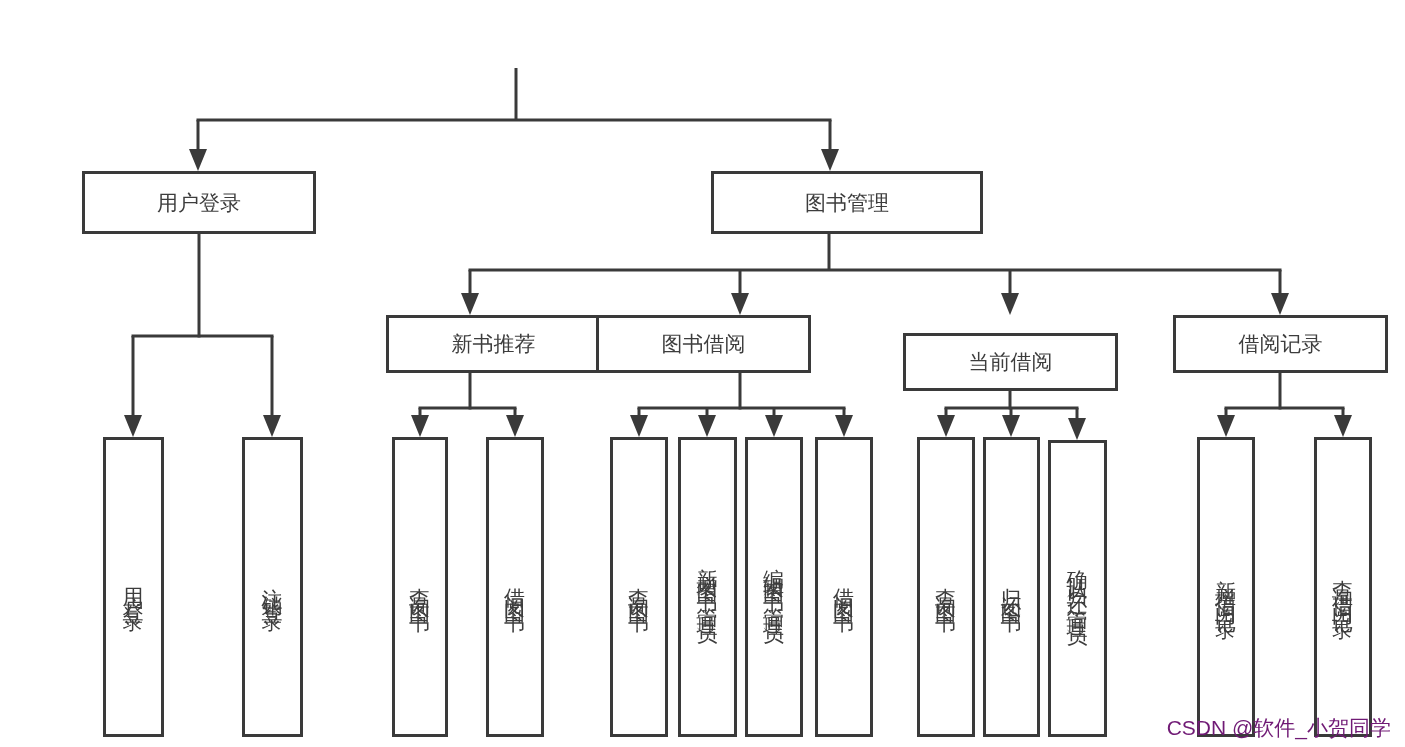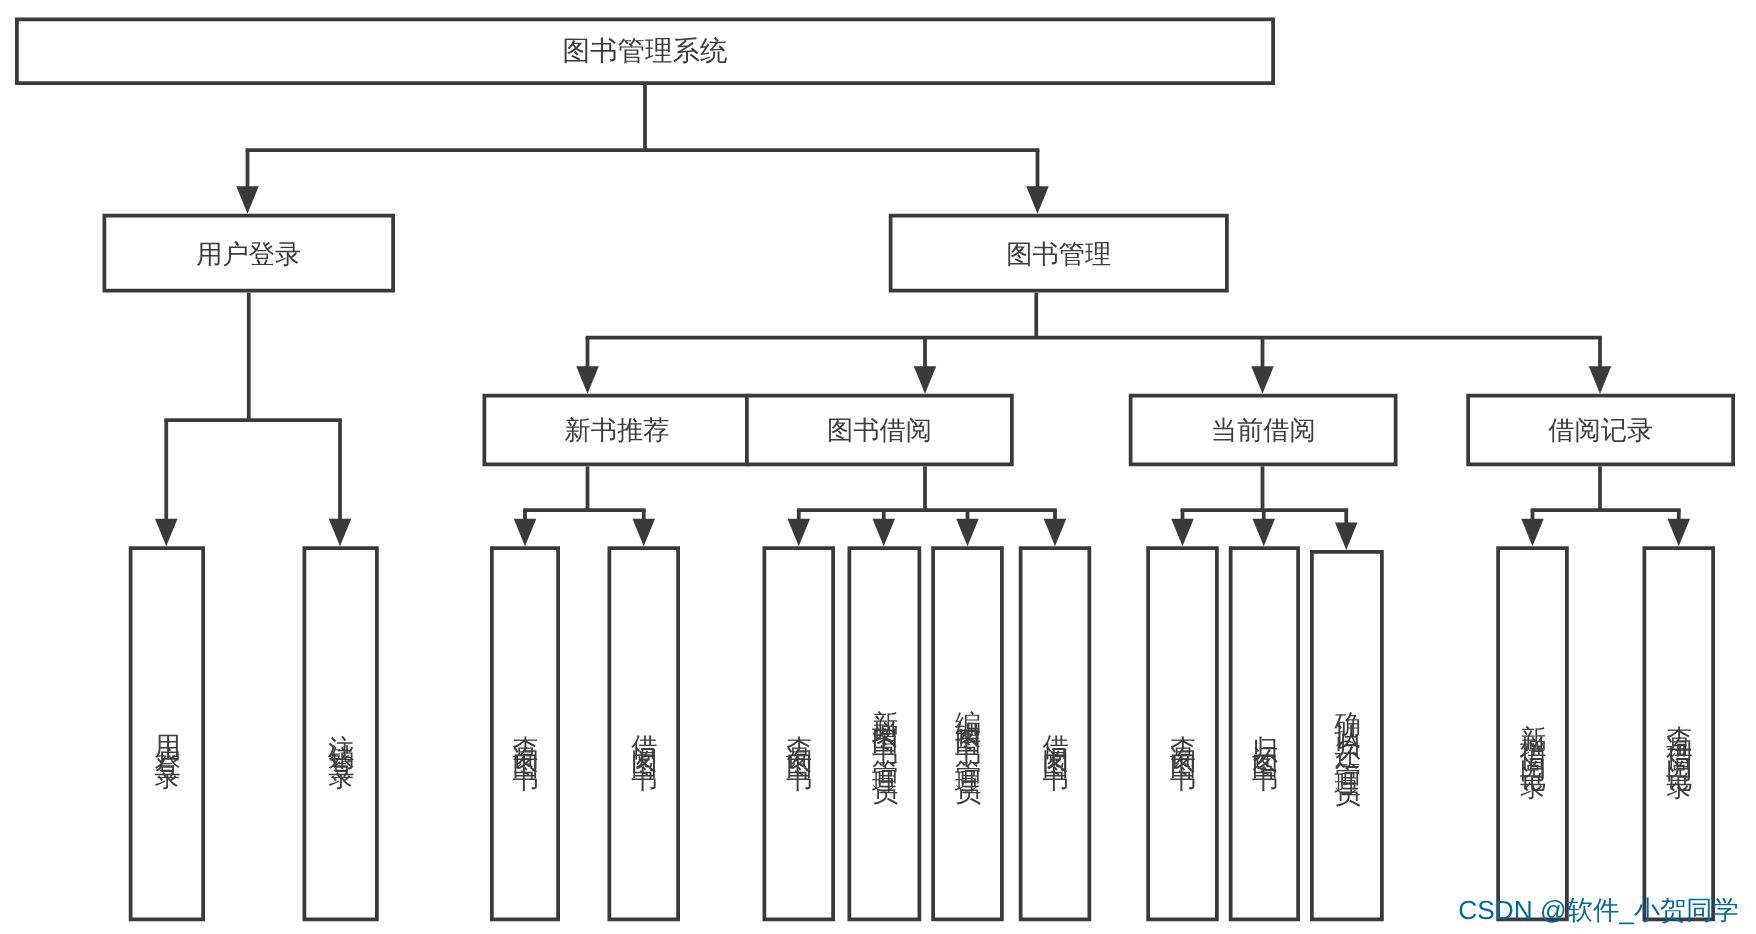--- a/index.html
+++ b/index.html
@@ -49,21 +49,21 @@
     line-height: 1;
     white-space: nowrap;
     font-size: 21px;
     color: #3d3d3d;
   }
   .watermark {
     position: absolute;
     right: 14px;
     bottom: 5px;
     font-size: 21px;
-    color: #0369a1;
+    color: #701a75;
     z-index: 5;
     white-space: nowrap;
   }
 </style>
 </head>
 <body>
 
 <div id="canvas">
 
   <svg id="wires" viewBox="0 0 1405 747" xmlns="http://www.w3.org/2000/svg">
@@ -125,38 +125,35 @@
       <polygon points="765,415 783,415 774,437"></polygon>
       <polygon points="835,415 853,415 844,437"></polygon>
       <polygon points="937,415 955,415 946,437"></polygon>
       <polygon points="1002,415 1020,415 1011,437"></polygon>
       <polygon points="1068,418 1086,418 1077,440"></polygon>
       <polygon points="1217,415 1235,415 1226,437"></polygon>
       <polygon points="1334,415 1352,415 1343,437"></polygon>
     </g>
   </svg>
 
-  <div class="box root" style="left:12px; top:14px; width:1008px; height:54px;">
-    <span class="hlabel">图书管理系统</span>
-  </div>
 
   <div class="box" style="left:82px; top:171px; width:234px; height:63px;">
     <span class="hlabel">用户登录</span>
   </div>
   <div class="box" style="left:711px; top:171px; width:272px; height:63px;">
     <span class="hlabel">图书管理</span>
   </div>
 
   <div class="box" style="left:363px; top:315px; width:215px; height:58px;margin-left:23px;">
     <span class="hlabel">新书推荐</span>
   </div>
   <div class="box" style="left:596px; top:315px; width:215px; height:58px;">
     <span class="hlabel">图书借阅</span>
   </div>
-  <div class="box" style="left:903px; top:315px; width:215px; height:58px;">
+  <div class="box" style="left:903px; top:333px; width:215px; height:58px;">
     <span class="hlabel">当前借阅</span>
   </div>
   <div class="box" style="left:1173px; top:315px; width:215px; height:58px;">
     <span class="hlabel">借阅记录</span>
   </div>
 
   <div class="box" style="left:103px; top:437px; width:61px; height:300px;">
     <span class="vlabel">用户登录</span>
   </div>
   <div class="box" style="left:242px; top:437px; width:61px; height:300px;">

